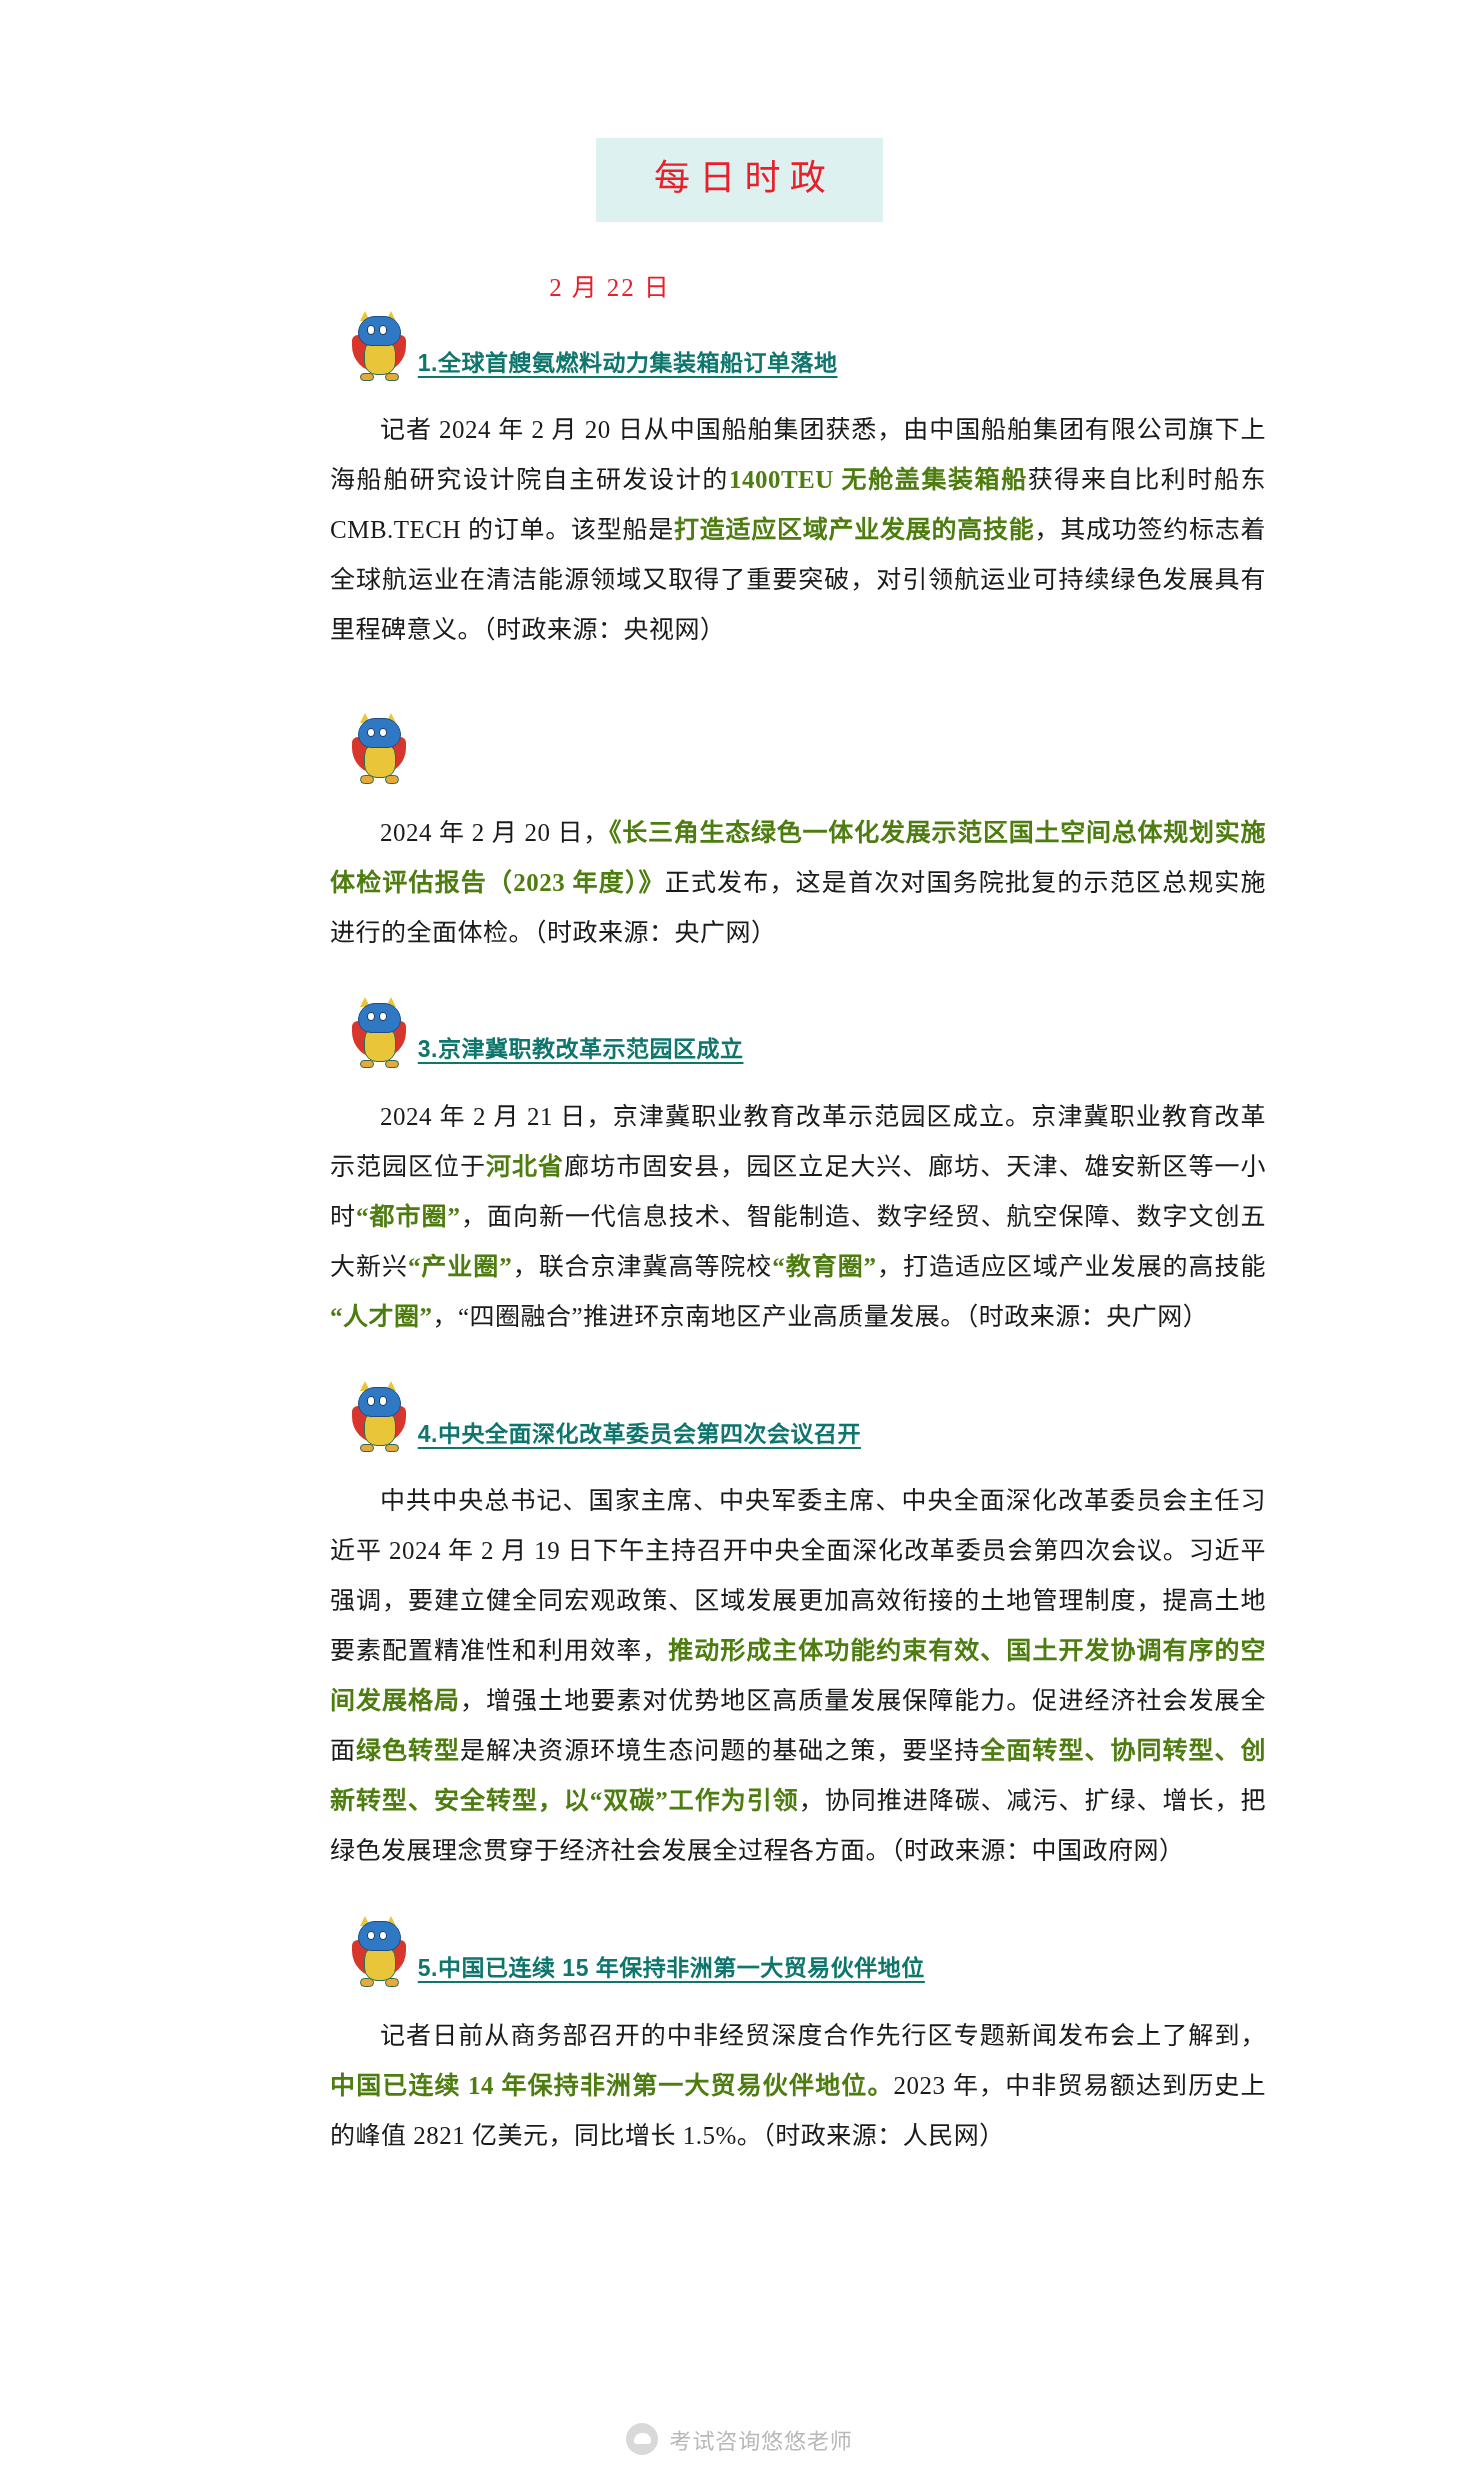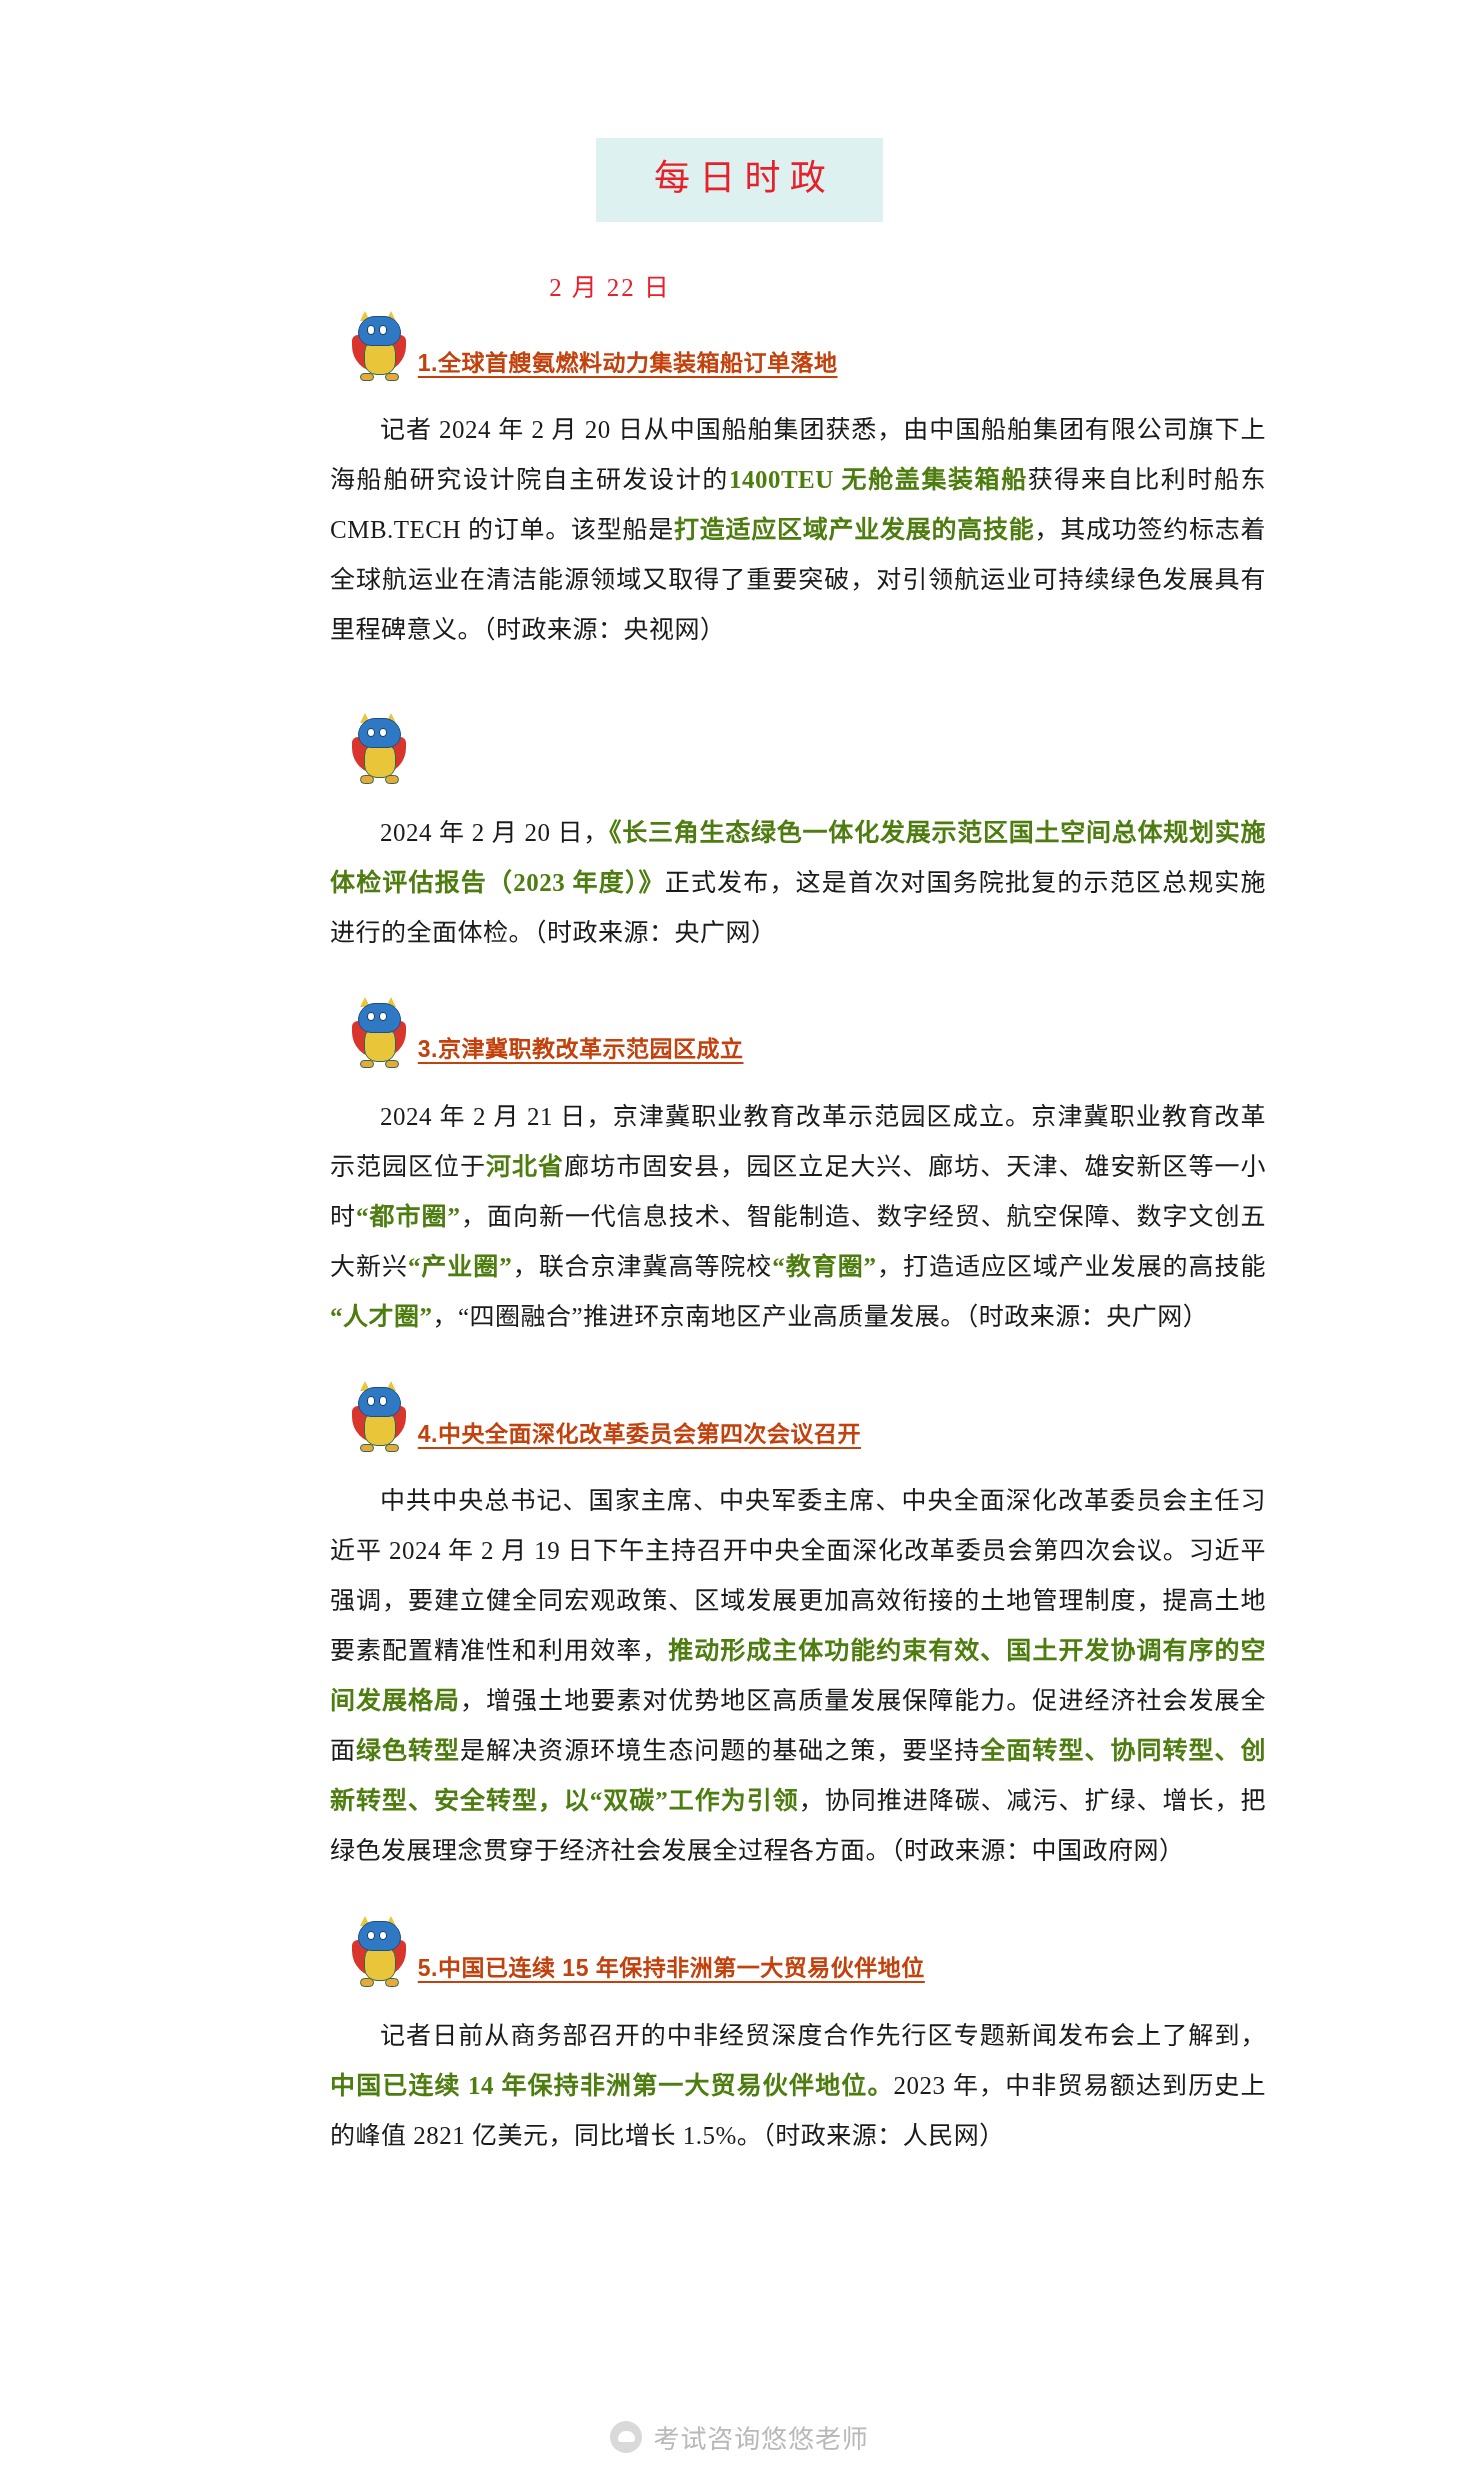--- a/index.html
+++ b/index.html
@@ -127,21 +127,21 @@
     width: 14px; height: 8.4px;
     background: #e9a93a;
     border-radius: 6.5px;
     border: 0.9px solid #2c6b4f;
     box-sizing: border-box;
   }
   .mascot .foot-l { left: 9.3px; }
   .mascot .foot-r { left: 34px; }
 
   .headline {
-    color: #c2410c;
+    color: #0f766e;
     font-family: "Liberation Sans", sans-serif;
     font-weight: bold;
     font-size: 23px;
     text-decoration: underline;
     text-underline-offset: 4.7px;
     letter-spacing: 0.5px;
     padding-bottom: 3.7px;
   }
 
   p.body-text {
@@ -166,21 +166,21 @@
     position: absolute;
     left: 0;
     right: 0;
     bottom: 32px;
     display: flex;
     justify-content: center;
     align-items: center;
     gap: 11.2px;
     color: #b9b9b9;
     font-family: "Liberation Sans", sans-serif;
-    font-size: 26px;
+    font-size: 22px;
     letter-spacing: 0.9px;
   }
   .wm-logo {
     width: 32px; height: 32px;
     border-radius: 50%;
     background: #d9d9d9;
     position: relative;
     flex: 0 0 auto;
   }
   .wm-logo::before {

